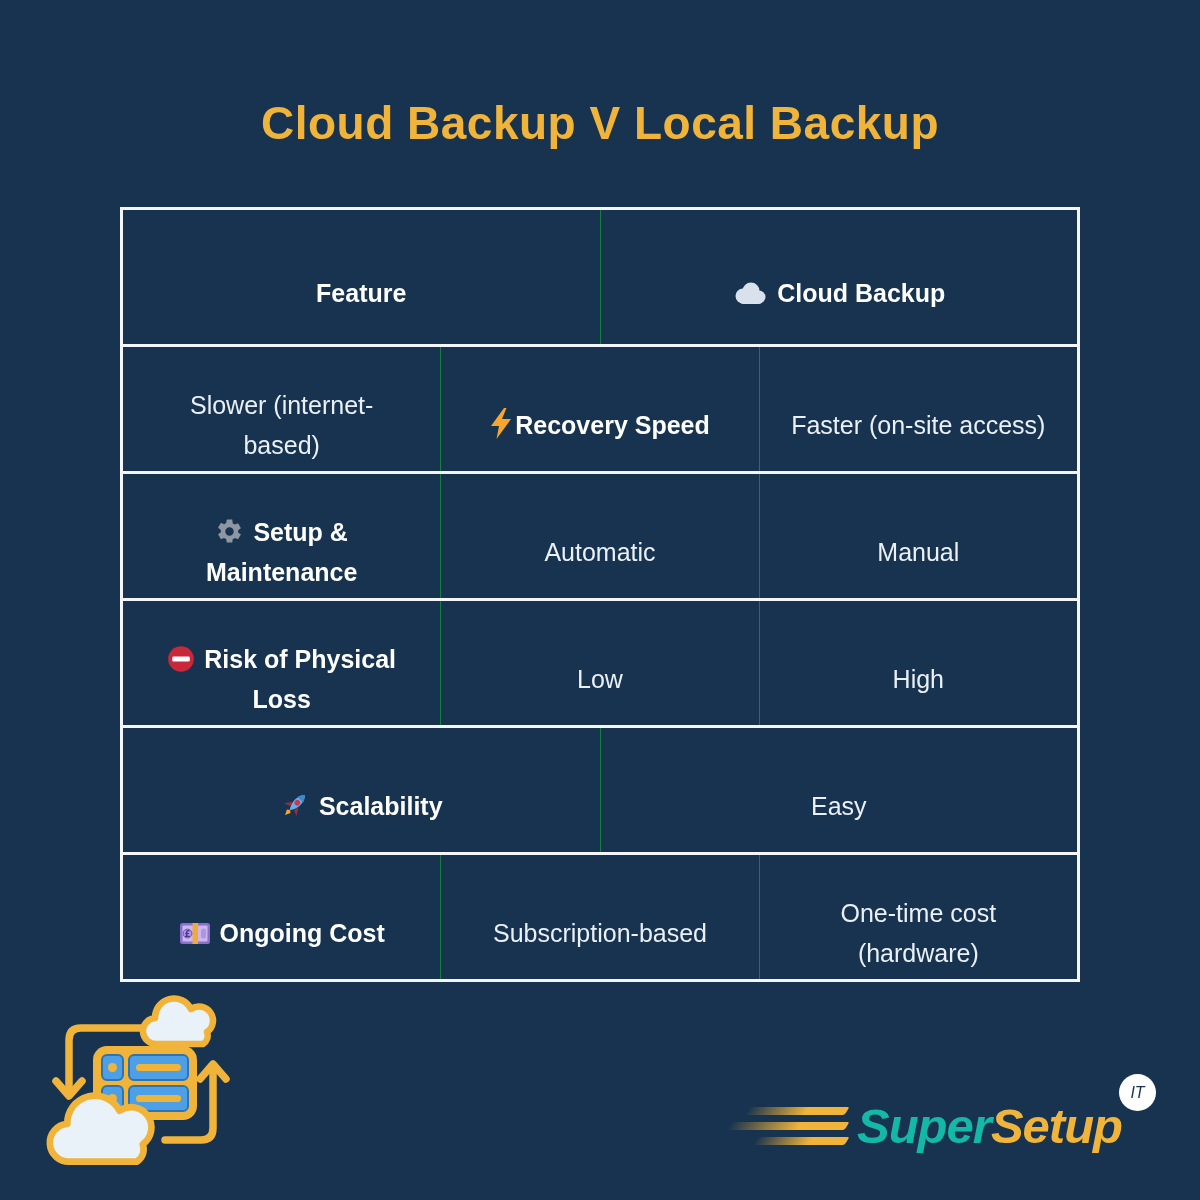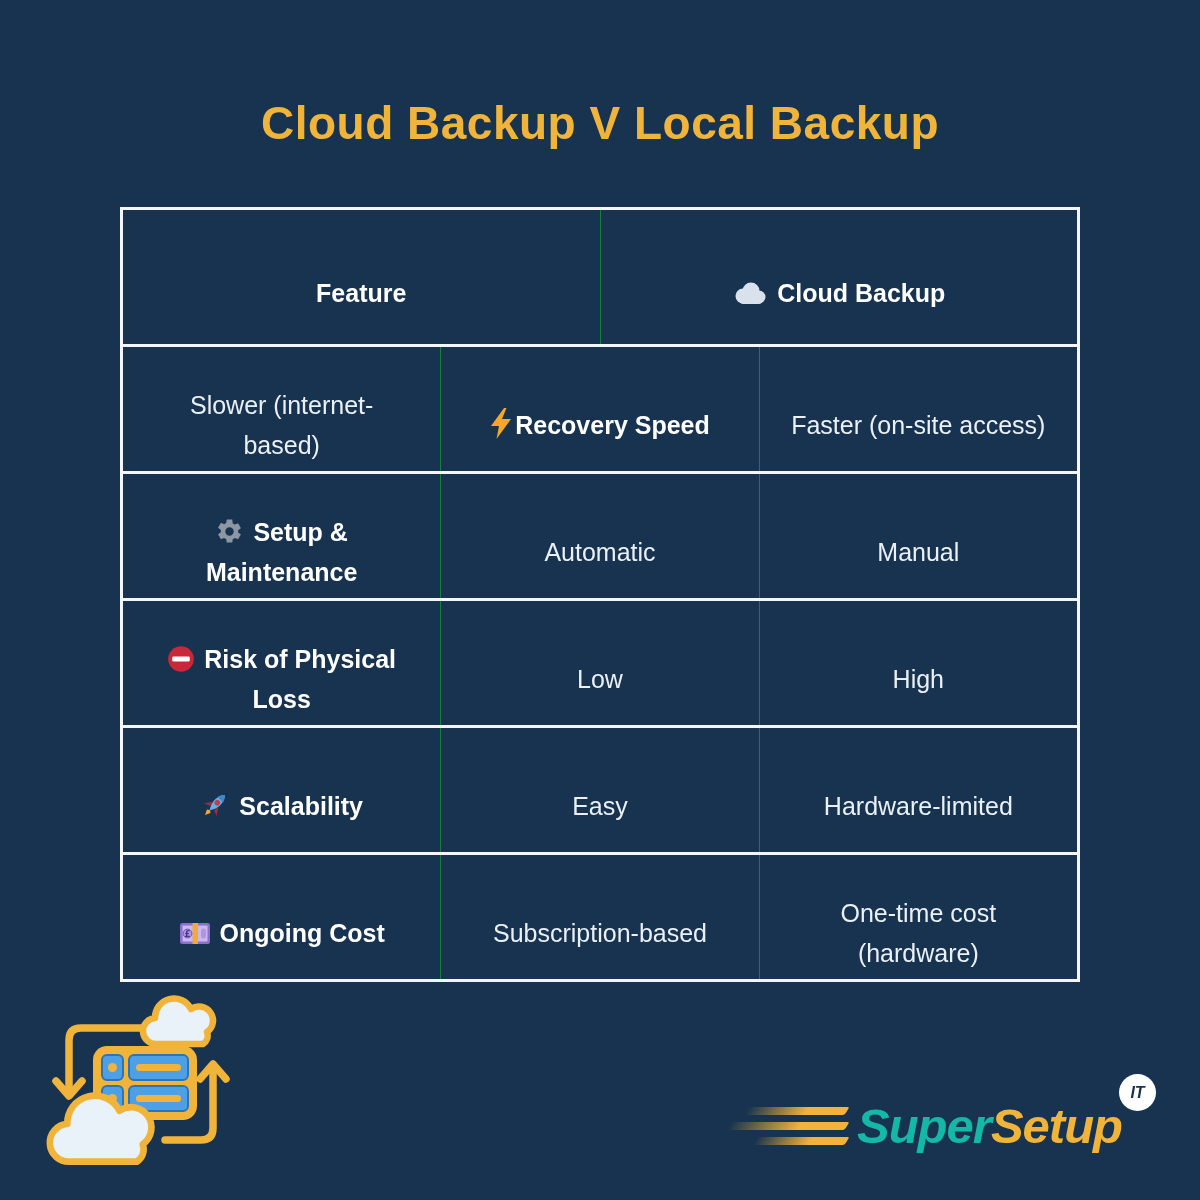--- a/index.html
+++ b/index.html
@@ -44,21 +44,21 @@
   }
   .speed-lines i:nth-child(1){width:100px;}
   .speed-lines i:nth-child(2){width:118px;}
   .speed-lines i:nth-child(3){width:92px;}
   .logo-text{font-size:49px;font-weight:bold;font-style:italic;letter-spacing:-1px;white-space:nowrap;}
   .logo-super{color:#14b8a6;}
   .logo-fast{color:#F0B43A;}
   .logo-badge{
     position:absolute;top:0;right:0;width:37px;height:37px;border-radius:50%;
     background:#FFFFFF;display:flex;align-items:center;justify-content:center;
-    color:#17334F;font-weight:bold;font-style:italic;font-size:16px;
+    color:#17334F;font-weight:normal;font-style:italic;font-size:16px;
   }
 </style>
 </head>
 <body>
 
 <div class="canvas">
 
   <h1 class="title">Cloud Backup V Local Backup</h1>
 
   <div class="cmp-table">
@@ -138,23 +138,20 @@
               <circle cx="16" cy="12.5" r="3" fill="#C43C4B"></circle>
               <path d="M12 15 L6.5 23 L12.8 20.8 Z" fill="#9E2B3B"></path>
               <path d="M20 15 L25.5 23 L19.2 20.8 Z" fill="#9E2B3B"></path>
               <path d="M16 23.5 L13.3 25.5 L16 31 L18.7 25.5 Z" fill="#F6A62B"></path>
             </g>
           </svg></span><span>Scalability</span>
         </span>
       </div>
       <div class="tcell">
         <span class="cell-inner">Easy</span>
-      </div>
-      <div class="tcell">
-        <span class="cell-inner">Hardware-limited</span>
       </div>
     </div>
 
     <div class="trow">
       <div class="tcell bold">
         <span class="cell-inner">
           <span class="icn"><svg width="32" height="27" viewBox="0 0 32 27">
             <rect x="1" y="3" width="30" height="21" rx="2.5" fill="#8B6FD0"></rect>
             <rect x="3.5" y="5.5" width="25" height="16" rx="1" fill="#CBB9EE"></rect>
             <rect x="13.5" y="3" width="5.5" height="21" fill="#F0A93C"></rect>

